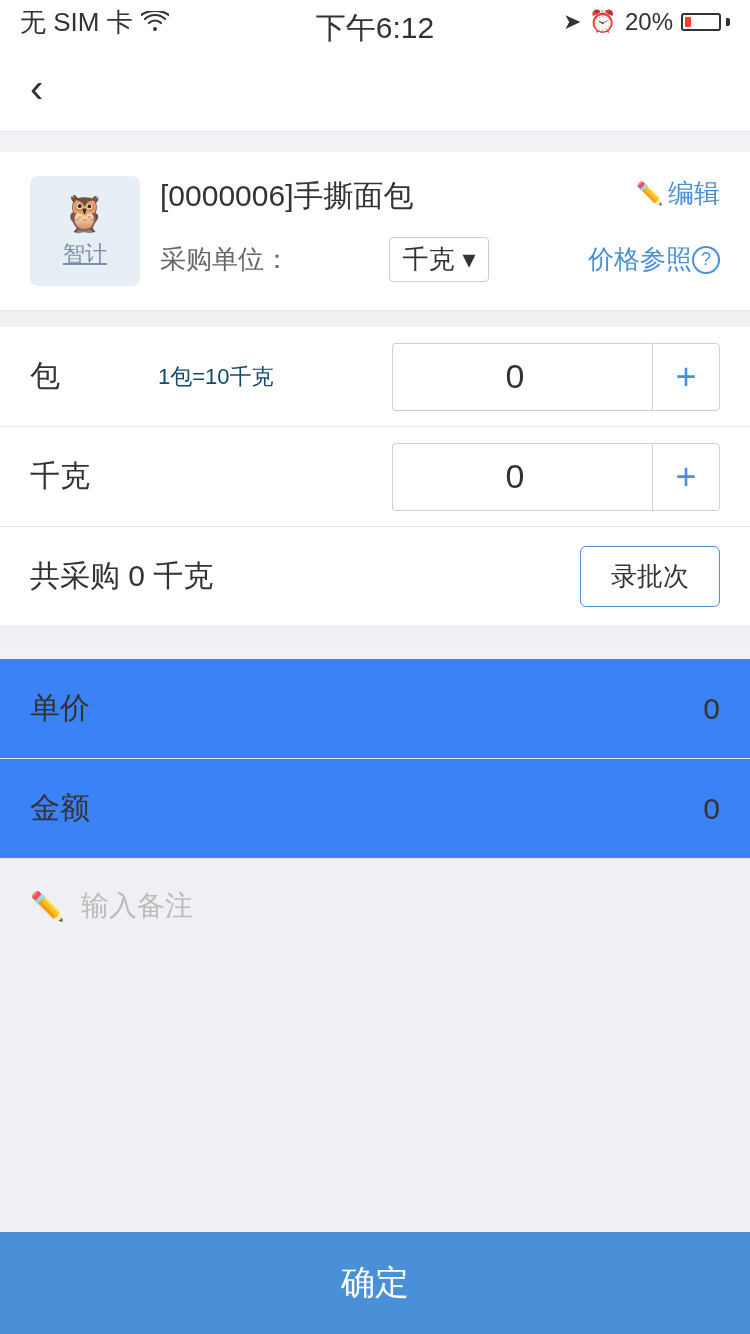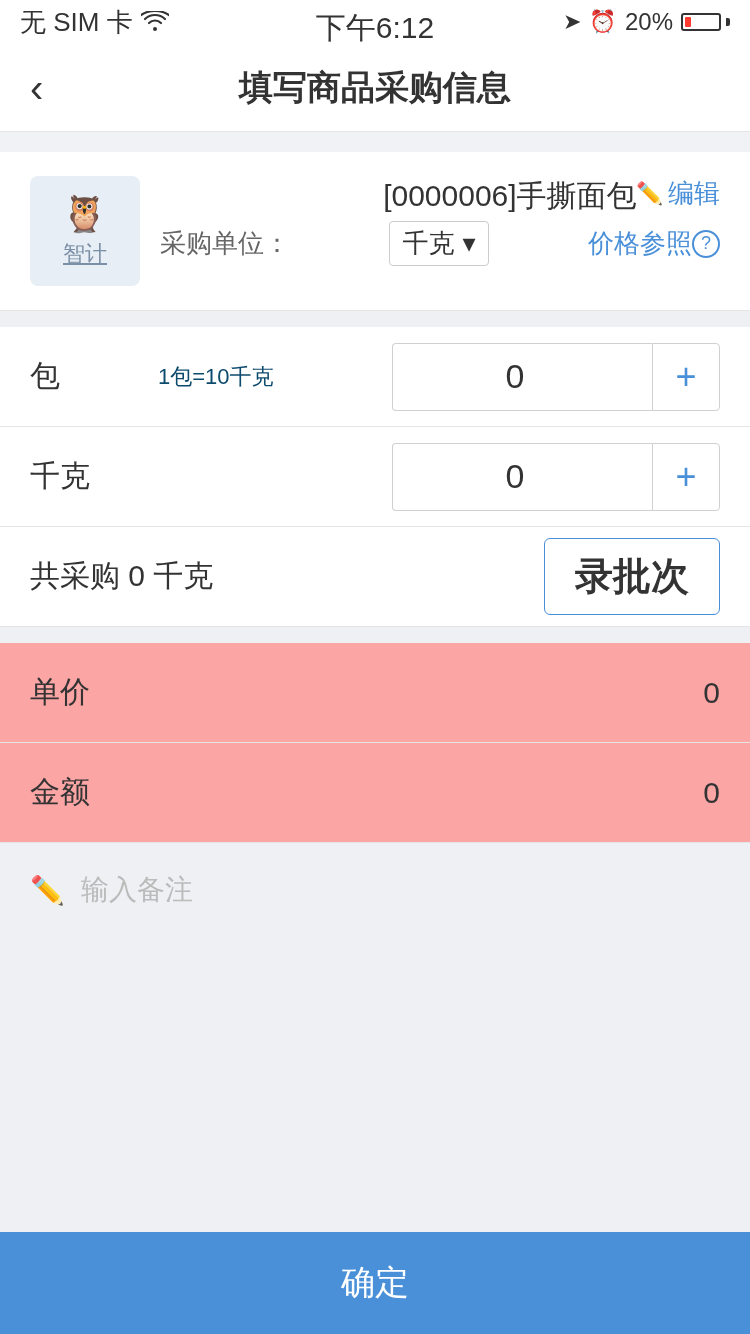--- a/index.html
+++ b/index.html
@@ -127,23 +127,23 @@
       font-size: 22px;
       color: #7b8fa6;
       margin-top: 4px;
       text-decoration: underline;
     }
     .product-info {
       flex: 1;
     }
     .product-top-row {
       display: flex;
-      justify-content: flex-end;
+      justify-content: space-between;
       align-items: flex-start;
-      margin-bottom: 4px;
+      margin-bottom: 20px;
     }
     .product-name {
       font-size: 30px;
       color: #333;
       font-weight: 500;
     }
     .edit-btn {
       color: #4a90d9;
       font-size: 26px;
       display: flex;
@@ -262,31 +262,30 @@
       border-bottom: 1px solid #e5e5e5;
     }
     .summary-text {
       font-size: 30px;
       color: #333;
     }
     .batch-btn {
       border: 1px solid #4a90d9;
       border-radius: 6px;
       padding: 12px 30px;
-      font-size: 38px;
-      color: #333;
-      background: #fff;
-      cursor: pointer;
-      font-weight: bold;
+      font-size: 26px;
+      color: #333;
+      background: #fff;
+      cursor: pointer;
     }
 
     
     .info-section {
-      background: #fca5a5;
-      margin-top: 0;
+      background: #3b82f6;
+      margin-top: 16px;
     }
     .info-row {
       display: flex;
       align-items: center;
       justify-content: space-between;
       padding: 0 30px;
       height: 100px;
       border-bottom: 1px solid #e5e5e5;
     }
     .info-row-label {
@@ -369,21 +368,20 @@
       <div class="battery-body">
         <div class="battery-fill"></div>
       </div>
       <div class="battery-tip"></div>
     </div>
   </div>
 </div>
 
 <div class="nav-bar">
   <span class="nav-back">‹</span>
-  <span class="nav-title">填写商品采购信息</span>
 </div>
 
 <div class="product-card">
   <div class="product-thumb">
     <span class="owl-icon">🦉</span>
     <span class="owl-text">智计</span>
   </div>
   <div class="product-info">
     <div class="product-top-row">
       <span class="product-name">[0000006]手撕面包</span>

